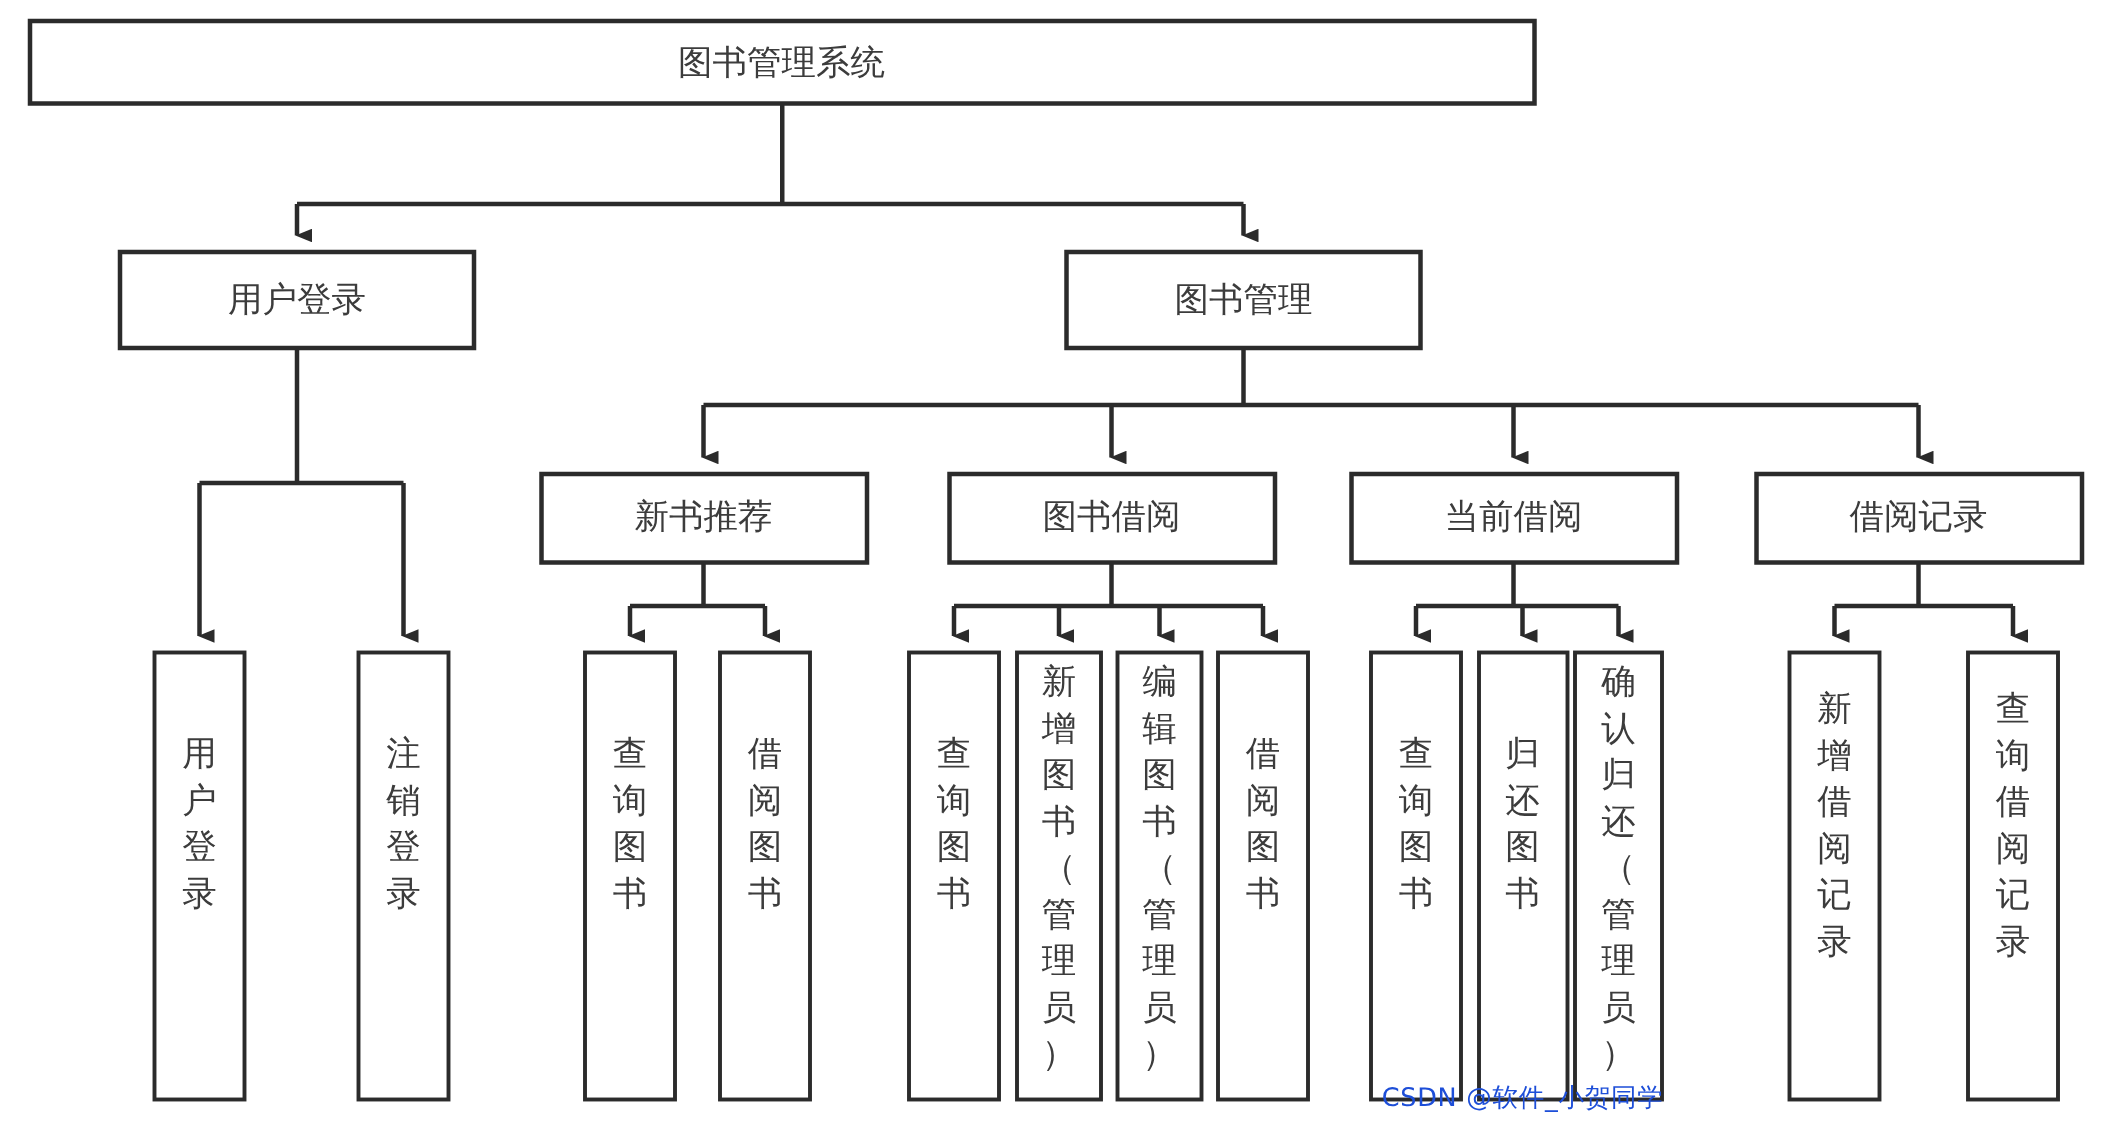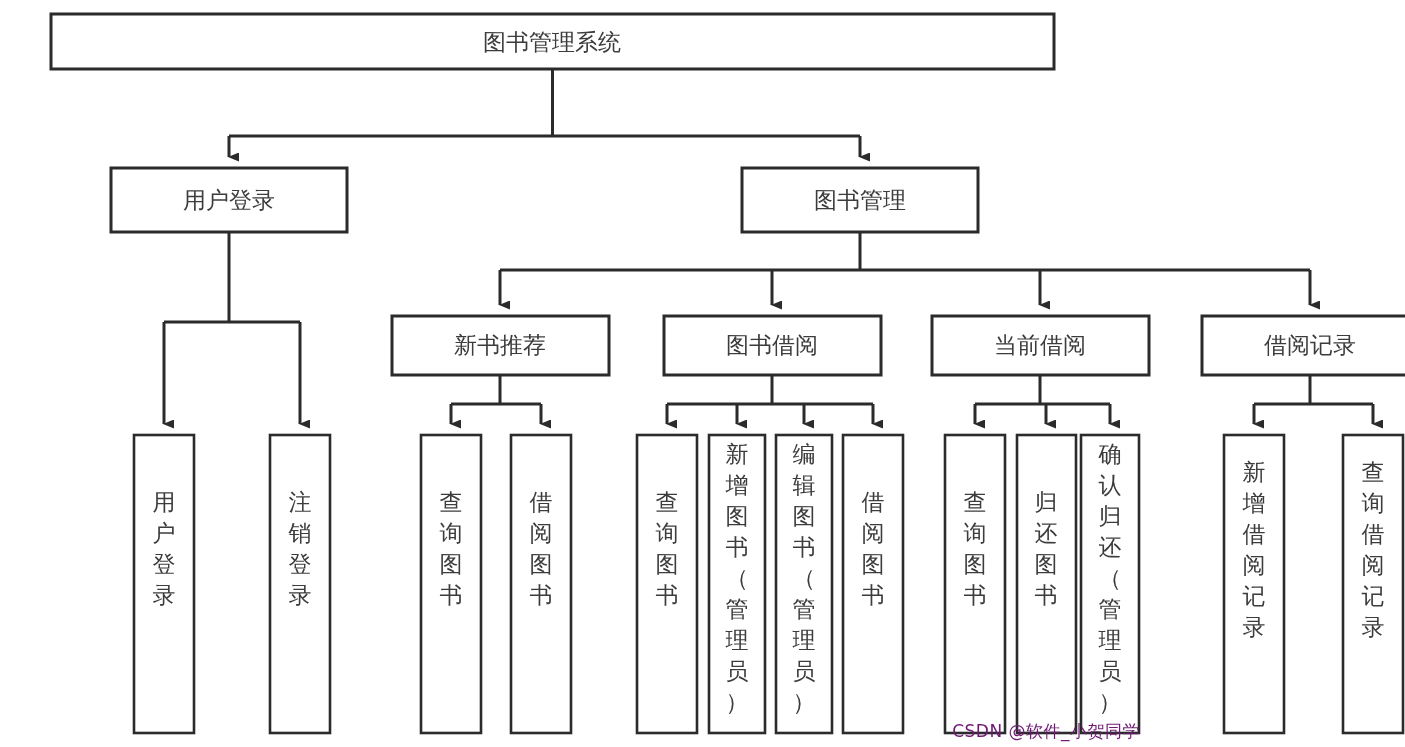--- a/index.html
+++ b/index.html
@@ -11,21 +11,20 @@
     font-family: "DejaVu Sans", "Liberation Sans", sans-serif;
     width: 1405px;
     height: 747px;
     overflow: hidden;
   }
   #diagram-root {
     position: relative;
     width: 1117px;
     height: 747px;
     background: #ffffff;
-    margin-left: 31px;
   }
   svg#flowchart {
     position: absolute;
     left: 0;
     top: 0;
     width: 1405px;
     height: 747px;
   }
   .node-rect {
     fill: #ffffff;
@@ -53,21 +52,21 @@
     font-family: "DejaVu Sans", "Liberation Sans", sans-serif;
     font-size: 23px;
     text-anchor: middle;
   }
   .watermark {
     position: absolute;
     right: 8px;
     bottom: 4px;
     font-family: "DejaVu Sans", "Liberation Sans", sans-serif;
     font-size: 17px;
-    color: #701a75;
+    color: #1d4ed8;
     letter-spacing: 0.5px;
     white-space: nowrap;
     user-select: none;
   }
 </style>
 </head>
 <body>
 
 <div id="diagram-root">
 

